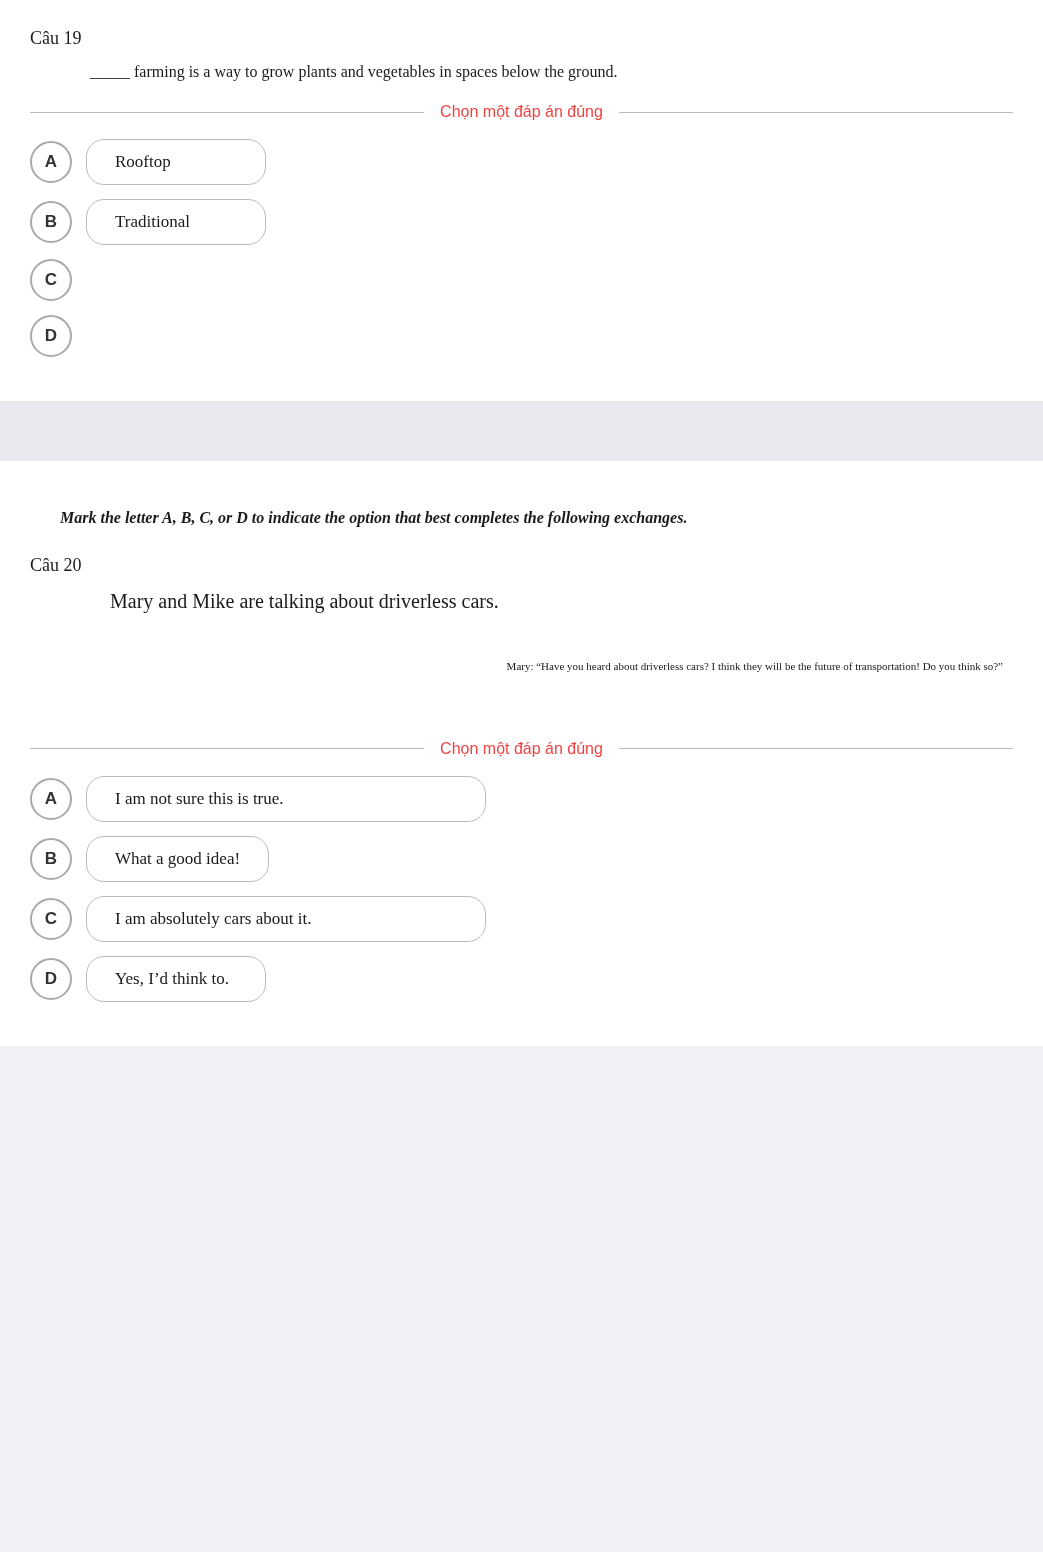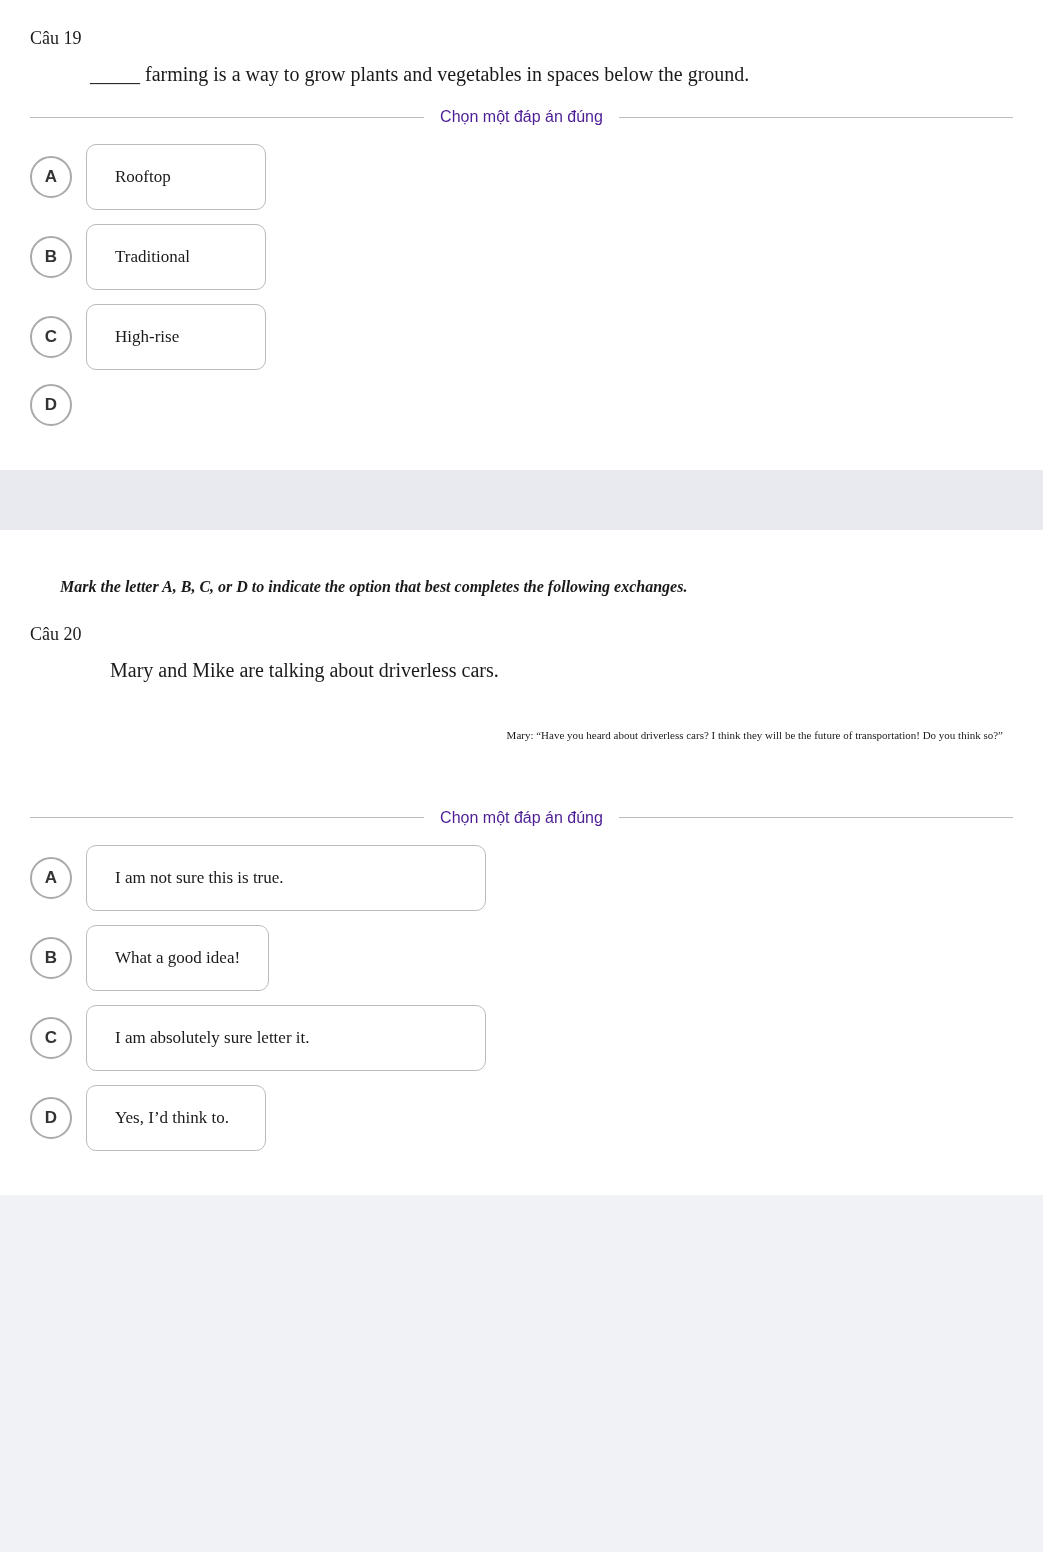--- a/index.html
+++ b/index.html
@@ -18,37 +18,37 @@
     .question-block {
       background: #fff;
       padding: 28px 30px 30px 30px;
     }
     .question-title {
       font-size: 18px;
       font-weight: normal;
       margin-bottom: 14px;
     }
     .question-text {
-      font-size: 20px;
+      font-size: 16px;
       margin-bottom: 10px;
       padding-left: 60px;
     }
     .divider-row {
       display: flex;
       align-items: center;
       margin: 22px 0 18px 0;
     }
     .divider-line {
       flex: 1;
       height: 1px;
       background: #bbb;
     }
     .divider-label {
       font-size: 16px;
-      color: #4c1d95;
+      color: #ef4444;
       padding: 0 16px;
       white-space: nowrap;
       font-family: Arial, sans-serif;
     }
     .options-list {
       list-style: none;
       padding: 0;
       margin: 0;
     }
     .option-item {
@@ -68,22 +68,22 @@
       font-size: 17px;
       font-weight: bold;
       color: #333;
       background: #fff;
       flex-shrink: 0;
       margin-right: 14px;
       font-family: Arial, sans-serif;
     }
     .option-box {
       border: 1.5px solid #bbb;
-      border-radius: 10px;
-      padding: 22px 28px;
+      border-radius: 18px;
+      padding: 12px 28px;
       font-size: 17px;
       background: #fff;
       min-width: 180px;
     }
     .option-box-wide {
       min-width: 400px;
     }
     .separator-block {
       background: #e8eaf0;
       height: 60px;
@@ -137,21 +137,20 @@
       <li class="option-item">
         <div class="option-circle">A</div>
         <div class="option-box">Rooftop</div>
       </li>
       <li class="option-item">
         <div class="option-circle">B</div>
         <div class="option-box">Traditional</div>
       </li>
       <li class="option-item">
         <div class="option-circle">C</div>
-        <div class="option-box">High-rise</div>
       </li>
       <li class="option-item">
         <div class="option-circle">D</div>
       </li>
     </ul>
   </div>
 
   <div class="separator-block"></div>
 
   <div class="question-block2">
@@ -177,21 +176,21 @@
       <li class="option-item">
         <div class="option-circle">A</div>
         <div class="option-box option-box-wide">I am not sure this is true.</div>
       </li>
       <li class="option-item">
         <div class="option-circle">B</div>
         <div class="option-box">What a good idea!</div>
       </li>
       <li class="option-item">
         <div class="option-circle">C</div>
-        <div class="option-box option-box-wide">I am absolutely sure letter it.</div>
+        <div class="option-box option-box-wide">I am absolutely cars about it.</div>
       </li>
       <li class="option-item">
         <div class="option-circle">D</div>
         <div class="option-box">Yes, I’d think to.</div>
       </li>
     </ul>
   </div>
 
 </div>
 

